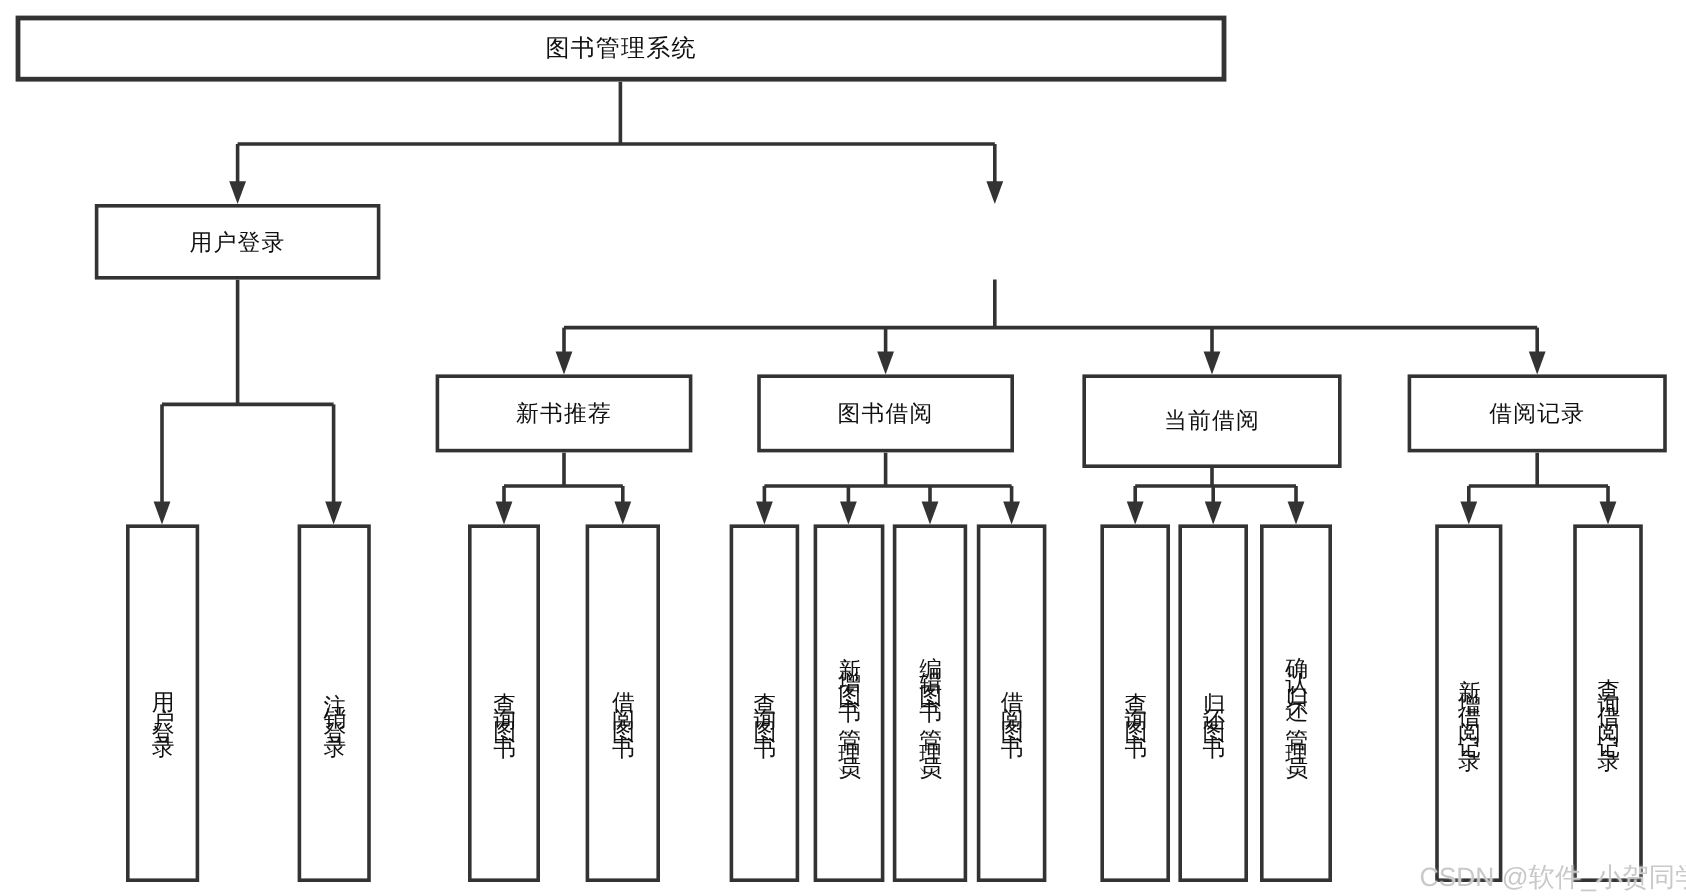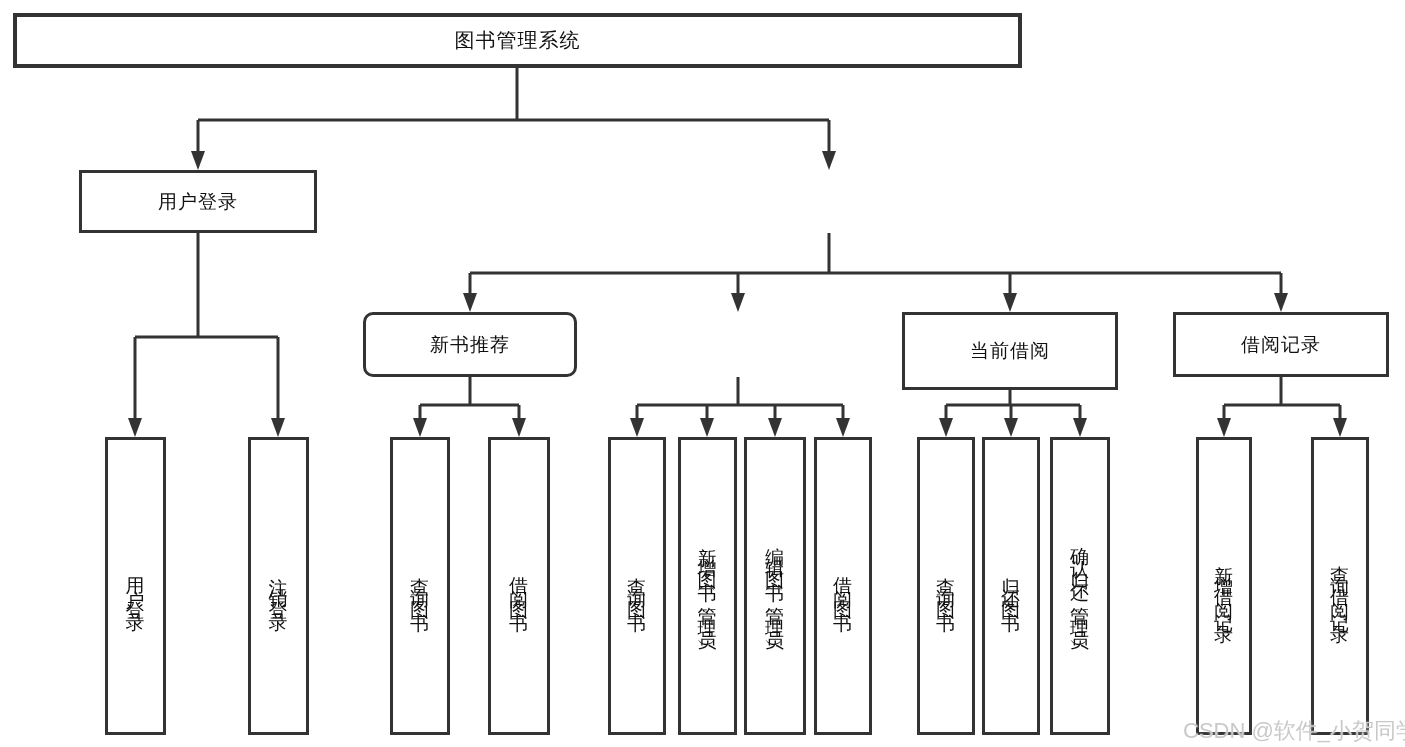--- a/index.html
+++ b/index.html
@@ -109,22 +109,25 @@
   </svg>
 
   <div class="box root" style="left:13px; top:13px; width:1009px; height:55px;">
     <span>图书管理系统</span>
   </div>
 
   <div class="box" style="left:79px; top:170px; width:238px; height:63px;">
     <span>用户登录</span>
   </div>
 
-  <div class="box" style="left:363px; top:312px; width:214px; height:65px;border-radius:10px;">
+  <div class="box" style="left:363px; top:312px; width:214px; height:65px;">
     <span>新书推荐</span>
+  </div>
+  <div class="box" style="left:631px; top:312px; width:214px; height:65px;">
+    <span>图书借阅</span>
   </div>
   <div class="box" style="left:902px; top:312px; width:216px; height:78px;">
     <span>当前借阅</span>
   </div>
   <div class="box" style="left:1173px; top:312px; width:216px; height:65px;">
     <span>借阅记录</span>
   </div>
 
   <div class="box vbox" style="left:105px; top:437px; width:61px; height:298px;">
     <span>用户登录</span>

